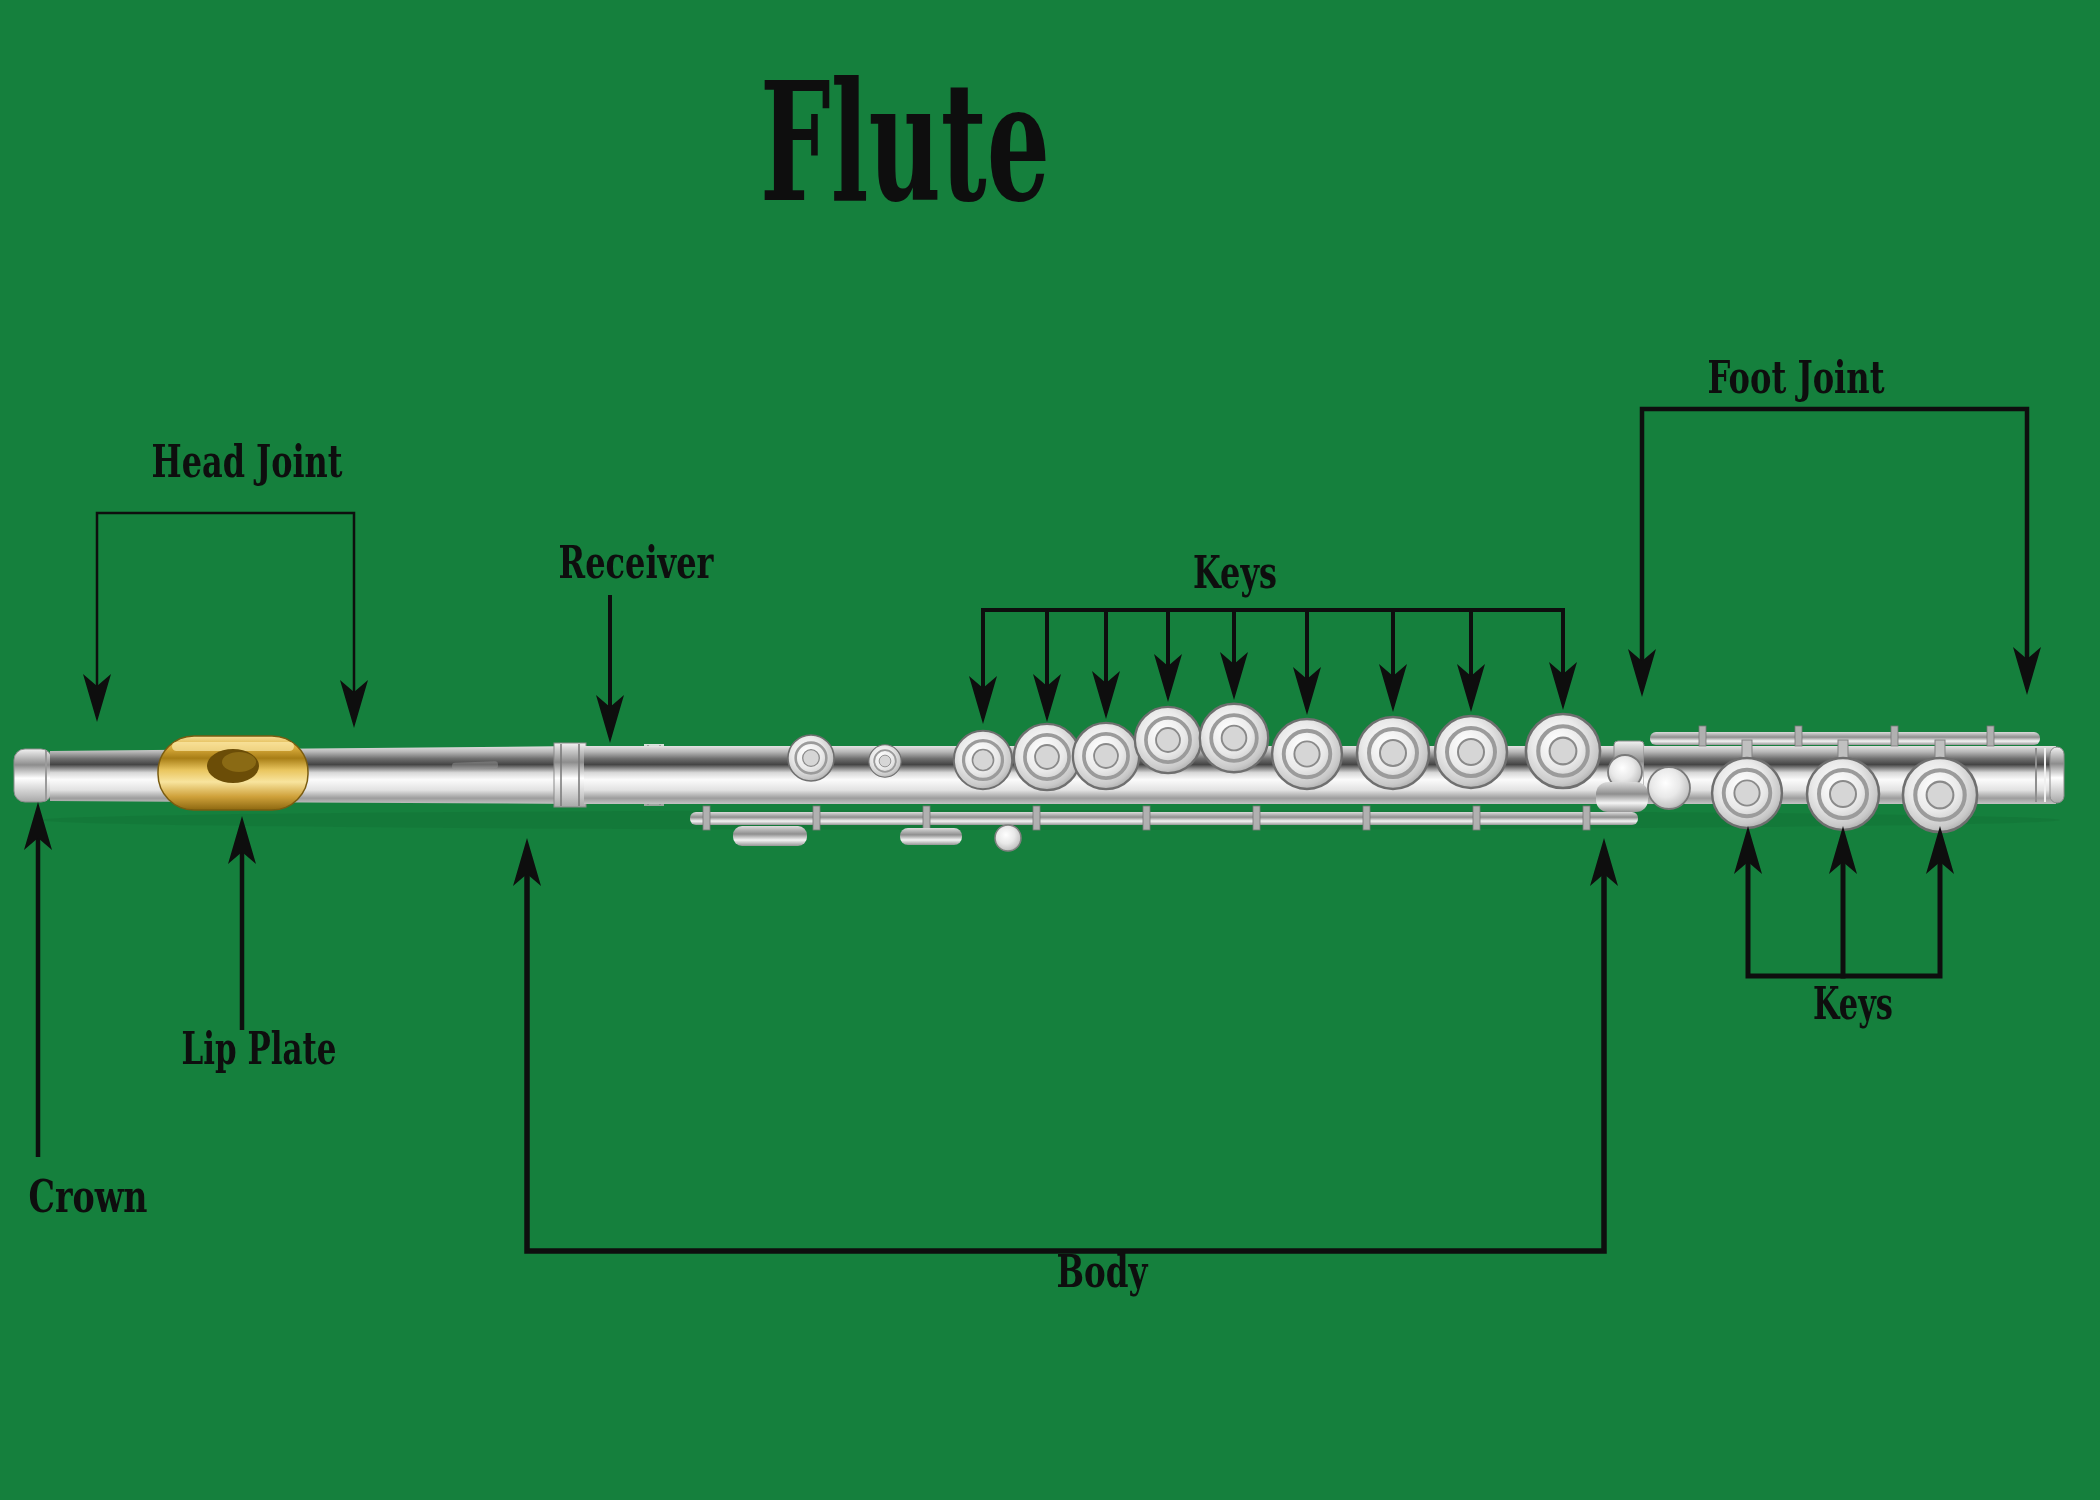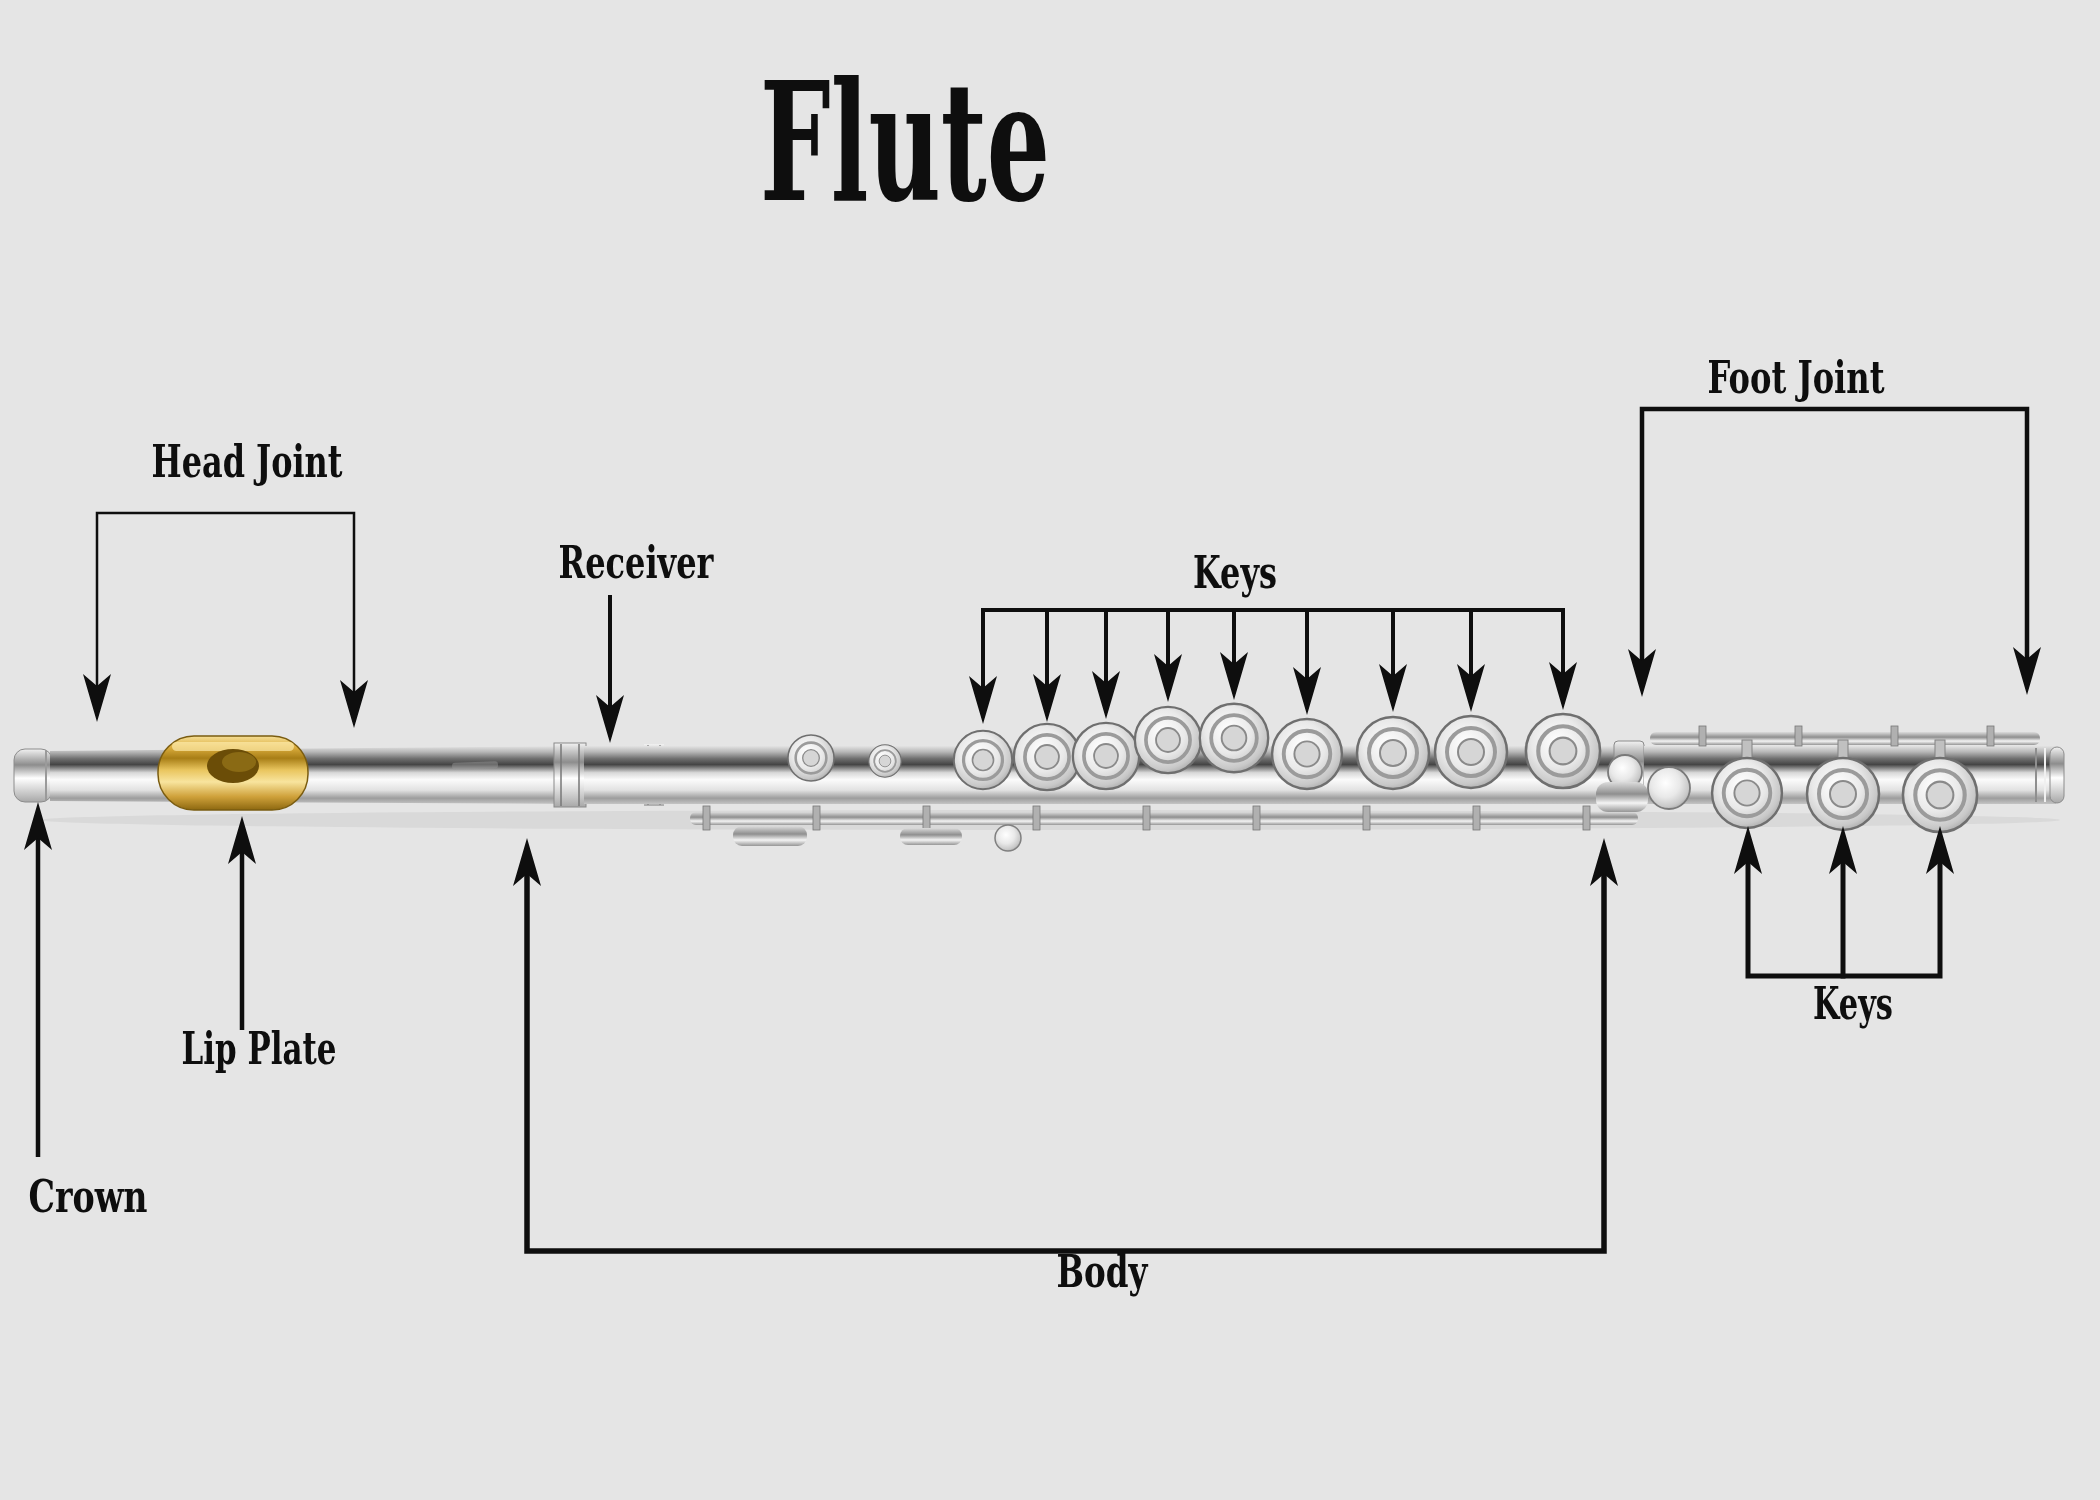--- a/index.html
+++ b/index.html
@@ -1,16 +1,16 @@
 <!DOCTYPE html>
 <html><head>
 <meta charset="utf-8">
 <style>
   html,body{margin:0;padding:0;background:#ffffff;}
-  .stage{position:relative;width:2100px;height:1500px;background:#e5e5e5;overflow:hidden;}
+  .stage{position:relative;width:2100px;height:1500px;background:#15803d;overflow:hidden;}
   svg{display:block;}
   svg text{font-family:"DejaVu Serif","Liberation Serif",serif;font-weight:700;fill:#0e0e0e;}
   .title-text{font-size:165px;}
   .label-text{font-size:45px;}
 </style>
 </head>
 <body>
 
 <div class="stage">
 <svg width="2100" height="1500" viewBox="0 0 2100 1500">

